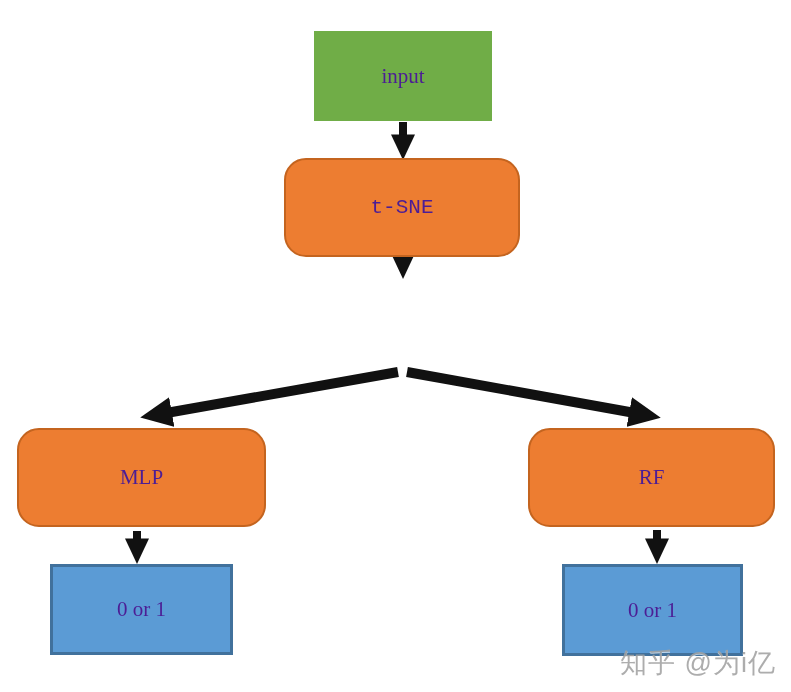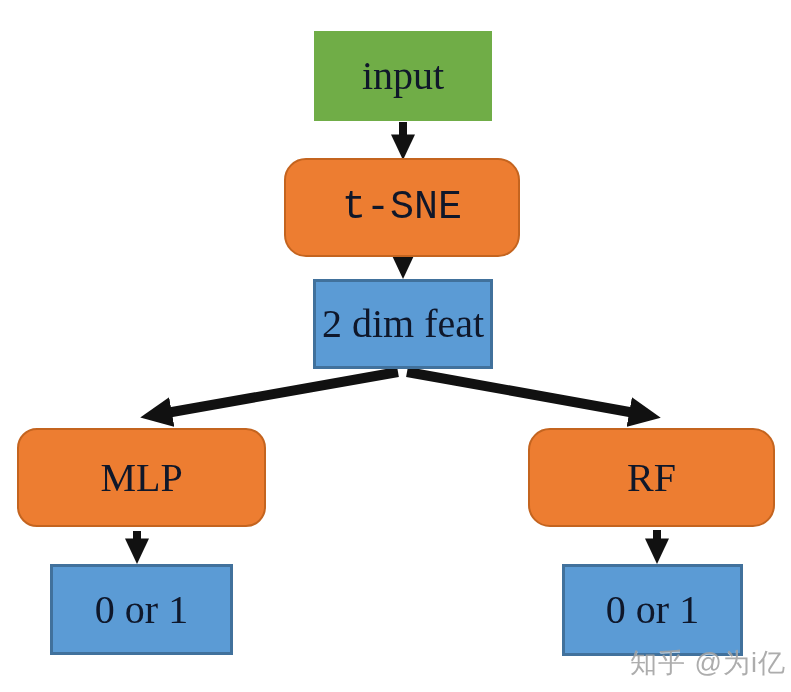--- a/index.html
+++ b/index.html
@@ -20,43 +20,43 @@
   .arrow-line {
     stroke: var(--arrow, #111111);
     fill: none;
   }
   .arrow-head { fill: var(--arrow, #111111); }
   .node {
     position: absolute;
     display: flex;
     align-items: center;
     justify-content: center;
-    color: #0f172a;
-    font-size: 40px;
+    color: #4c1d95;
+    font-size: 21px;
     line-height: 1;
     z-index: 2;
     box-sizing: border-box;
     text-align: center;
   }
   .node.green {
     background: var(--green, #70AD47);
   }
   .node.orange {
     background: var(--orange, #ED7D31);
     border: 2px solid var(--orange_border, #C4641F);
     border-radius: 22px;
   }
   .node.blue {
     background: var(--blue, #5B9BD5);
     border: 3px solid var(--blue_border, #41719C);
   }
   .watermark {
     position: absolute;
     top: 645px;
-    right: 5px;
+    right: 15px;
     z-index: 5;
     font-family: "Liberation Sans", sans-serif;
     font-size: 27px;
     letter-spacing: 1px;
     color: var(--watermark, #A2A2A2);
     opacity: 0.88;
     text-shadow: 0 1px 0 rgba(255,255,255,0.7);
     white-space: nowrap;
   }
 </style>
@@ -82,23 +82,22 @@
 
     <line class="arrow-line" x1="137" y1="531" x2="137" y2="552" stroke-width="8" marker-end="url(#head)"></line>
 
     <line class="arrow-line" x1="657" y1="530" x2="657" y2="552" stroke-width="8" marker-end="url(#head)"></line>
   </svg>
 
   <div class="node green" style="left:314px; top:31px; width:178px; height:90px;">input</div>
 
   <div class="node orange" style="left:284px; top:158px; width:236px; height:99px;font-family:Liberation Mono, monospace;">t-SNE</div>
 
-  <div class="node blue" style="left:313px; top:279px; width:180px; height:90px;">2 dim feat</div>
 
-  <div class="node orange" style="left:17px; top:428px; width:249px; height:99px;border-radius:20px;">MLP</div>
+  <div class="node orange" style="left:17px; top:428px; width:249px; height:99px;">MLP</div>
 
   <div class="node orange" style="left:528px; top:428px; width:247px; height:99px;text-align:center;">RF</div>
 
   <div class="node blue" style="left:50px; top:564px; width:183px; height:91px;">0 or 1</div>
 
   <div class="node blue" style="left:562px; top:564px; width:181px; height:92px;">0 or 1</div>
 
   <div class="watermark">知乎 @为i亿</div>
 
 </div>

